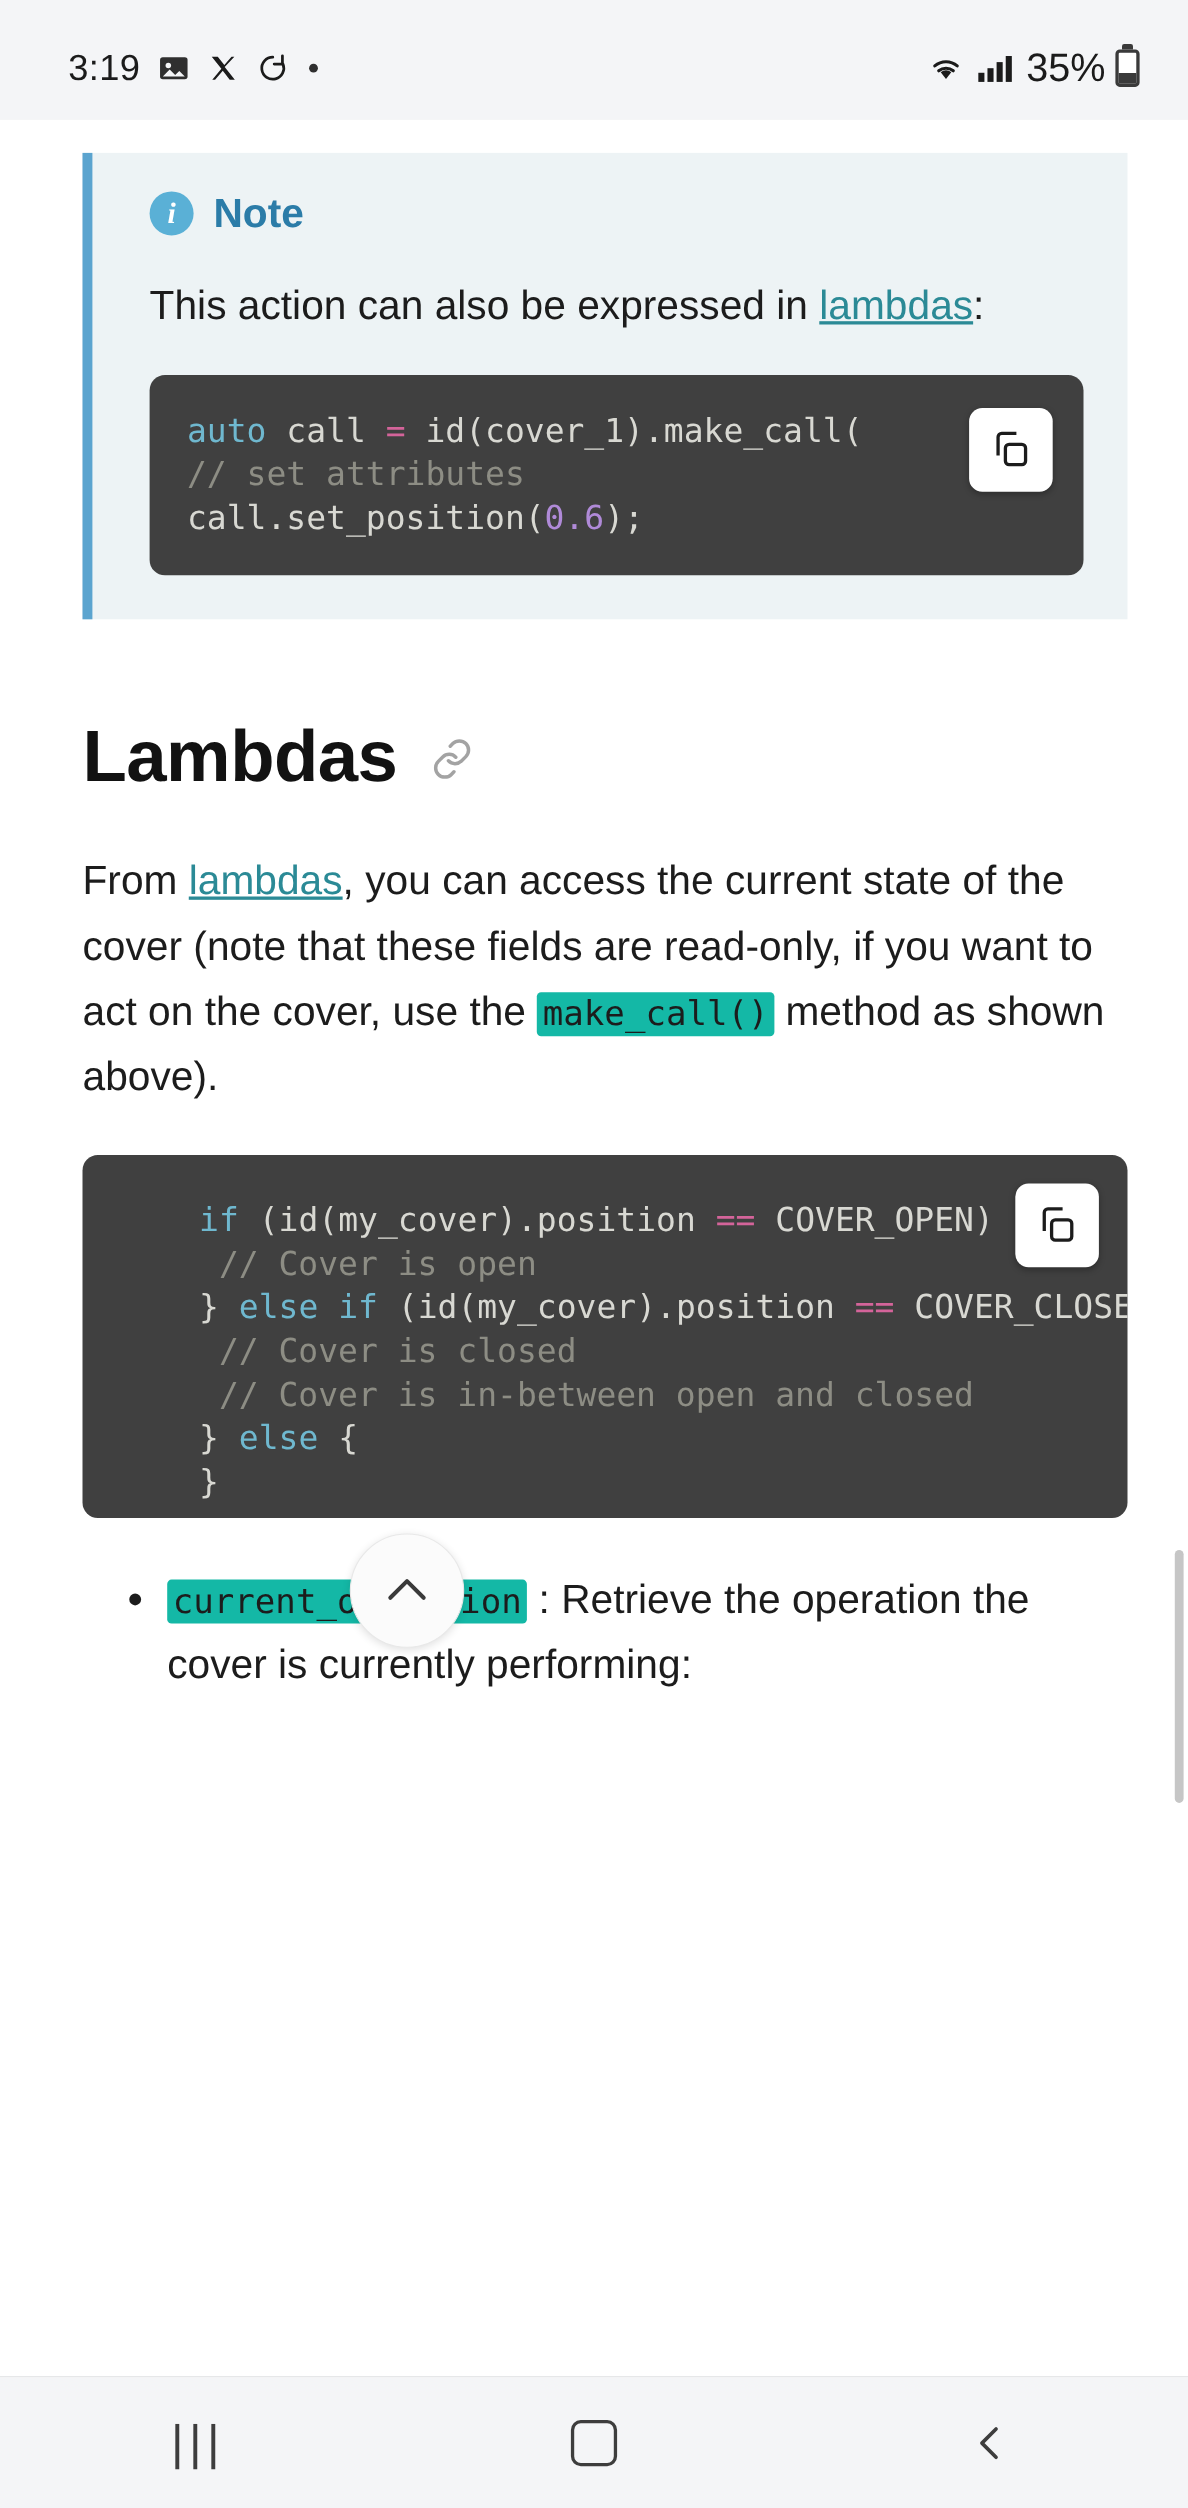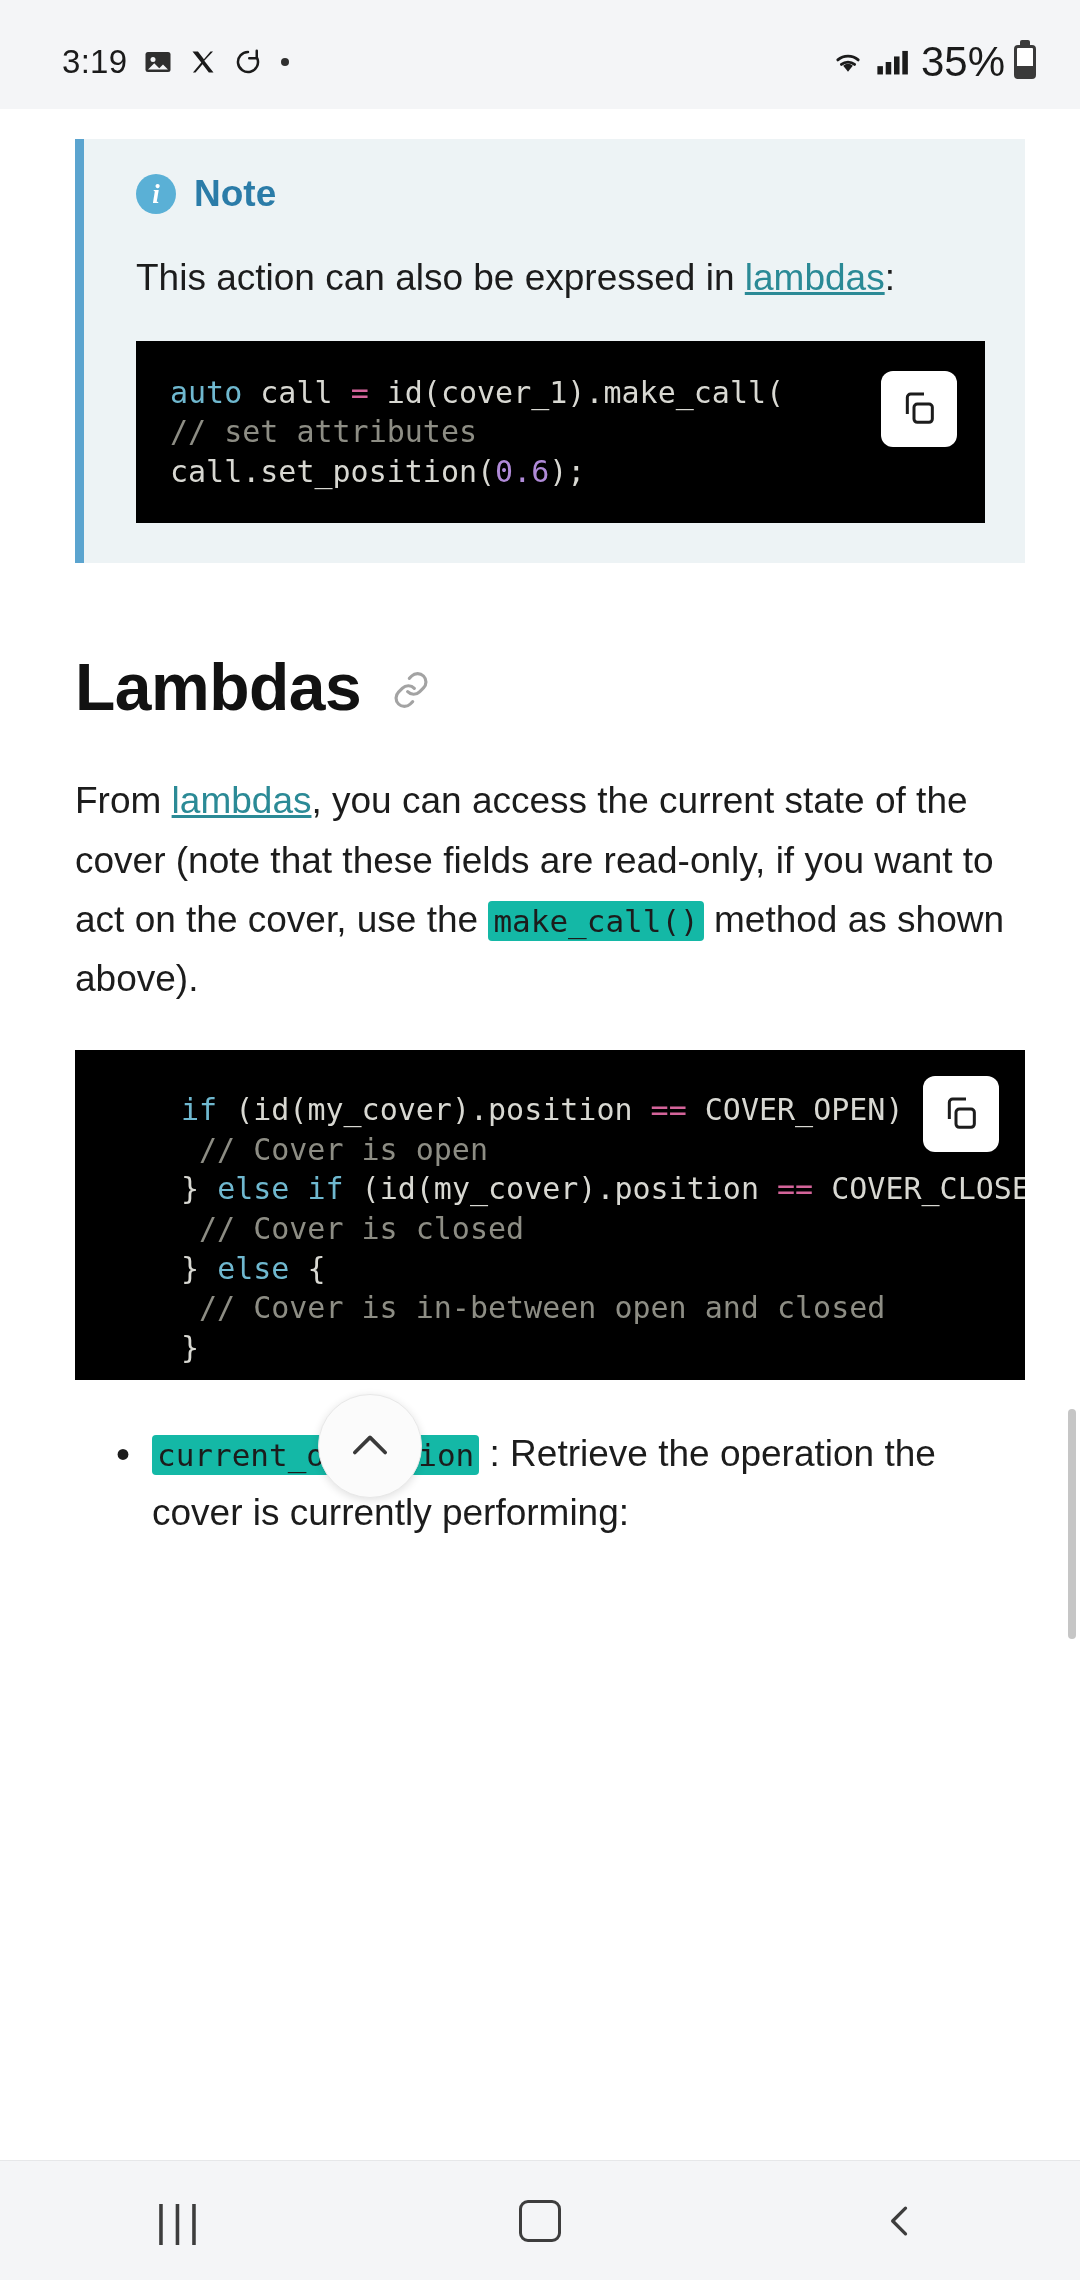--- a/index.html
+++ b/index.html
@@ -33,21 +33,21 @@
     font-family: "Liberation Sans", sans-serif;
     letter-spacing: .3px;
   }
   .status-icon { display:flex; align-items:center; justify-content:center; }
   .status-right {
     display: flex;
     align-items: center;
     gap: 9px;
   }
   .battery-pct {
-    font-size: 42px;
+    font-size: 36px;
     color: #1b1b1b;
   }
   .battery-body {
     width: 22px; height: 34px;
     border: 3px solid #3a3a3a;
     border-radius: 4px;
     position: relative;
     background: linear-gradient(to top, #3a3a3a 35%, #ffffff 35%);
   }
   .battery-body:after {
@@ -105,22 +105,22 @@
   .note-text {
     font-size: 37px;
     color: #1c1c1c;
     line-height: 1.45;
     margin-bottom: 36px;
   }
   .link { color: #2b8a96; }
 
   
   .code-block {
-    background: #000000;
-    border-radius: 0;
+    background: #404040;
+    border-radius: 14px;
     padding: 32px 34px;
     position: relative;
     overflow: hidden;
     font-family: "DejaVu Sans Mono", monospace;
   }
   .code-line {
     font-size: 30px;
     line-height: 1.32;
     color: #d8d8d2;
     white-space: pre;
@@ -335,22 +335,22 @@
     <div class="copy-btn" style="top:26px; right:26px;">
       <svg width="40" height="40" viewBox="0 0 24 24" fill="none" stroke="#1c1c1c" stroke-width="1.8">
         <rect x="9" y="9" width="11" height="11" rx="2"></rect>
           <path d="M5 15V5a2 2 0 0 1 2-2h8"></path>
       </svg>
     </div>
   <div class="code-line" style="padding-left: 72px;"><span class="kw">if</span><span class="plain"> (id(my_cover).position </span><span class="op">==</span><span class="plain"> COVER_OPEN) {</span></div>
       <div class="code-line" style="padding-left: 90px;"><span class="cmt">// Cover is open</span></div>
       <div class="code-line" style="padding-left: 72px;"><span class="plain">} </span><span class="kw">else if</span><span class="plain"> (id(my_cover).position </span><span class="op">==</span><span class="plain"> COVER_CLOSED) {</span></div>
       <div class="code-line" style="padding-left: 90px;"><span class="cmt">// Cover is closed</span></div>
+      <div class="code-line" style="padding-left: 90px;"><span class="cmt">// Cover is in-between open and closed</span></div>
       <div class="code-line" style="padding-left: 72px;"><span class="plain">} </span><span class="kw">else</span><span class="plain"> {</span></div>
-      <div class="code-line" style="padding-left: 90px;"><span class="cmt">// Cover is in-between open and closed</span></div>
       <div class="code-line" style="padding-left: 72px;"><span class="plain">}</span></div>
     </div>
   <div class="scroll-thumb" style="top:1300px; height:230px;"></div>
 
   <ul class="bullets" style="margin-top:44px;">
     <li style="margin-top:26px;">
       <code class="inline">current_operation</code><span> : Retrieve the operation the cover is currently performing:</span>
     </li>
   </ul>
 

